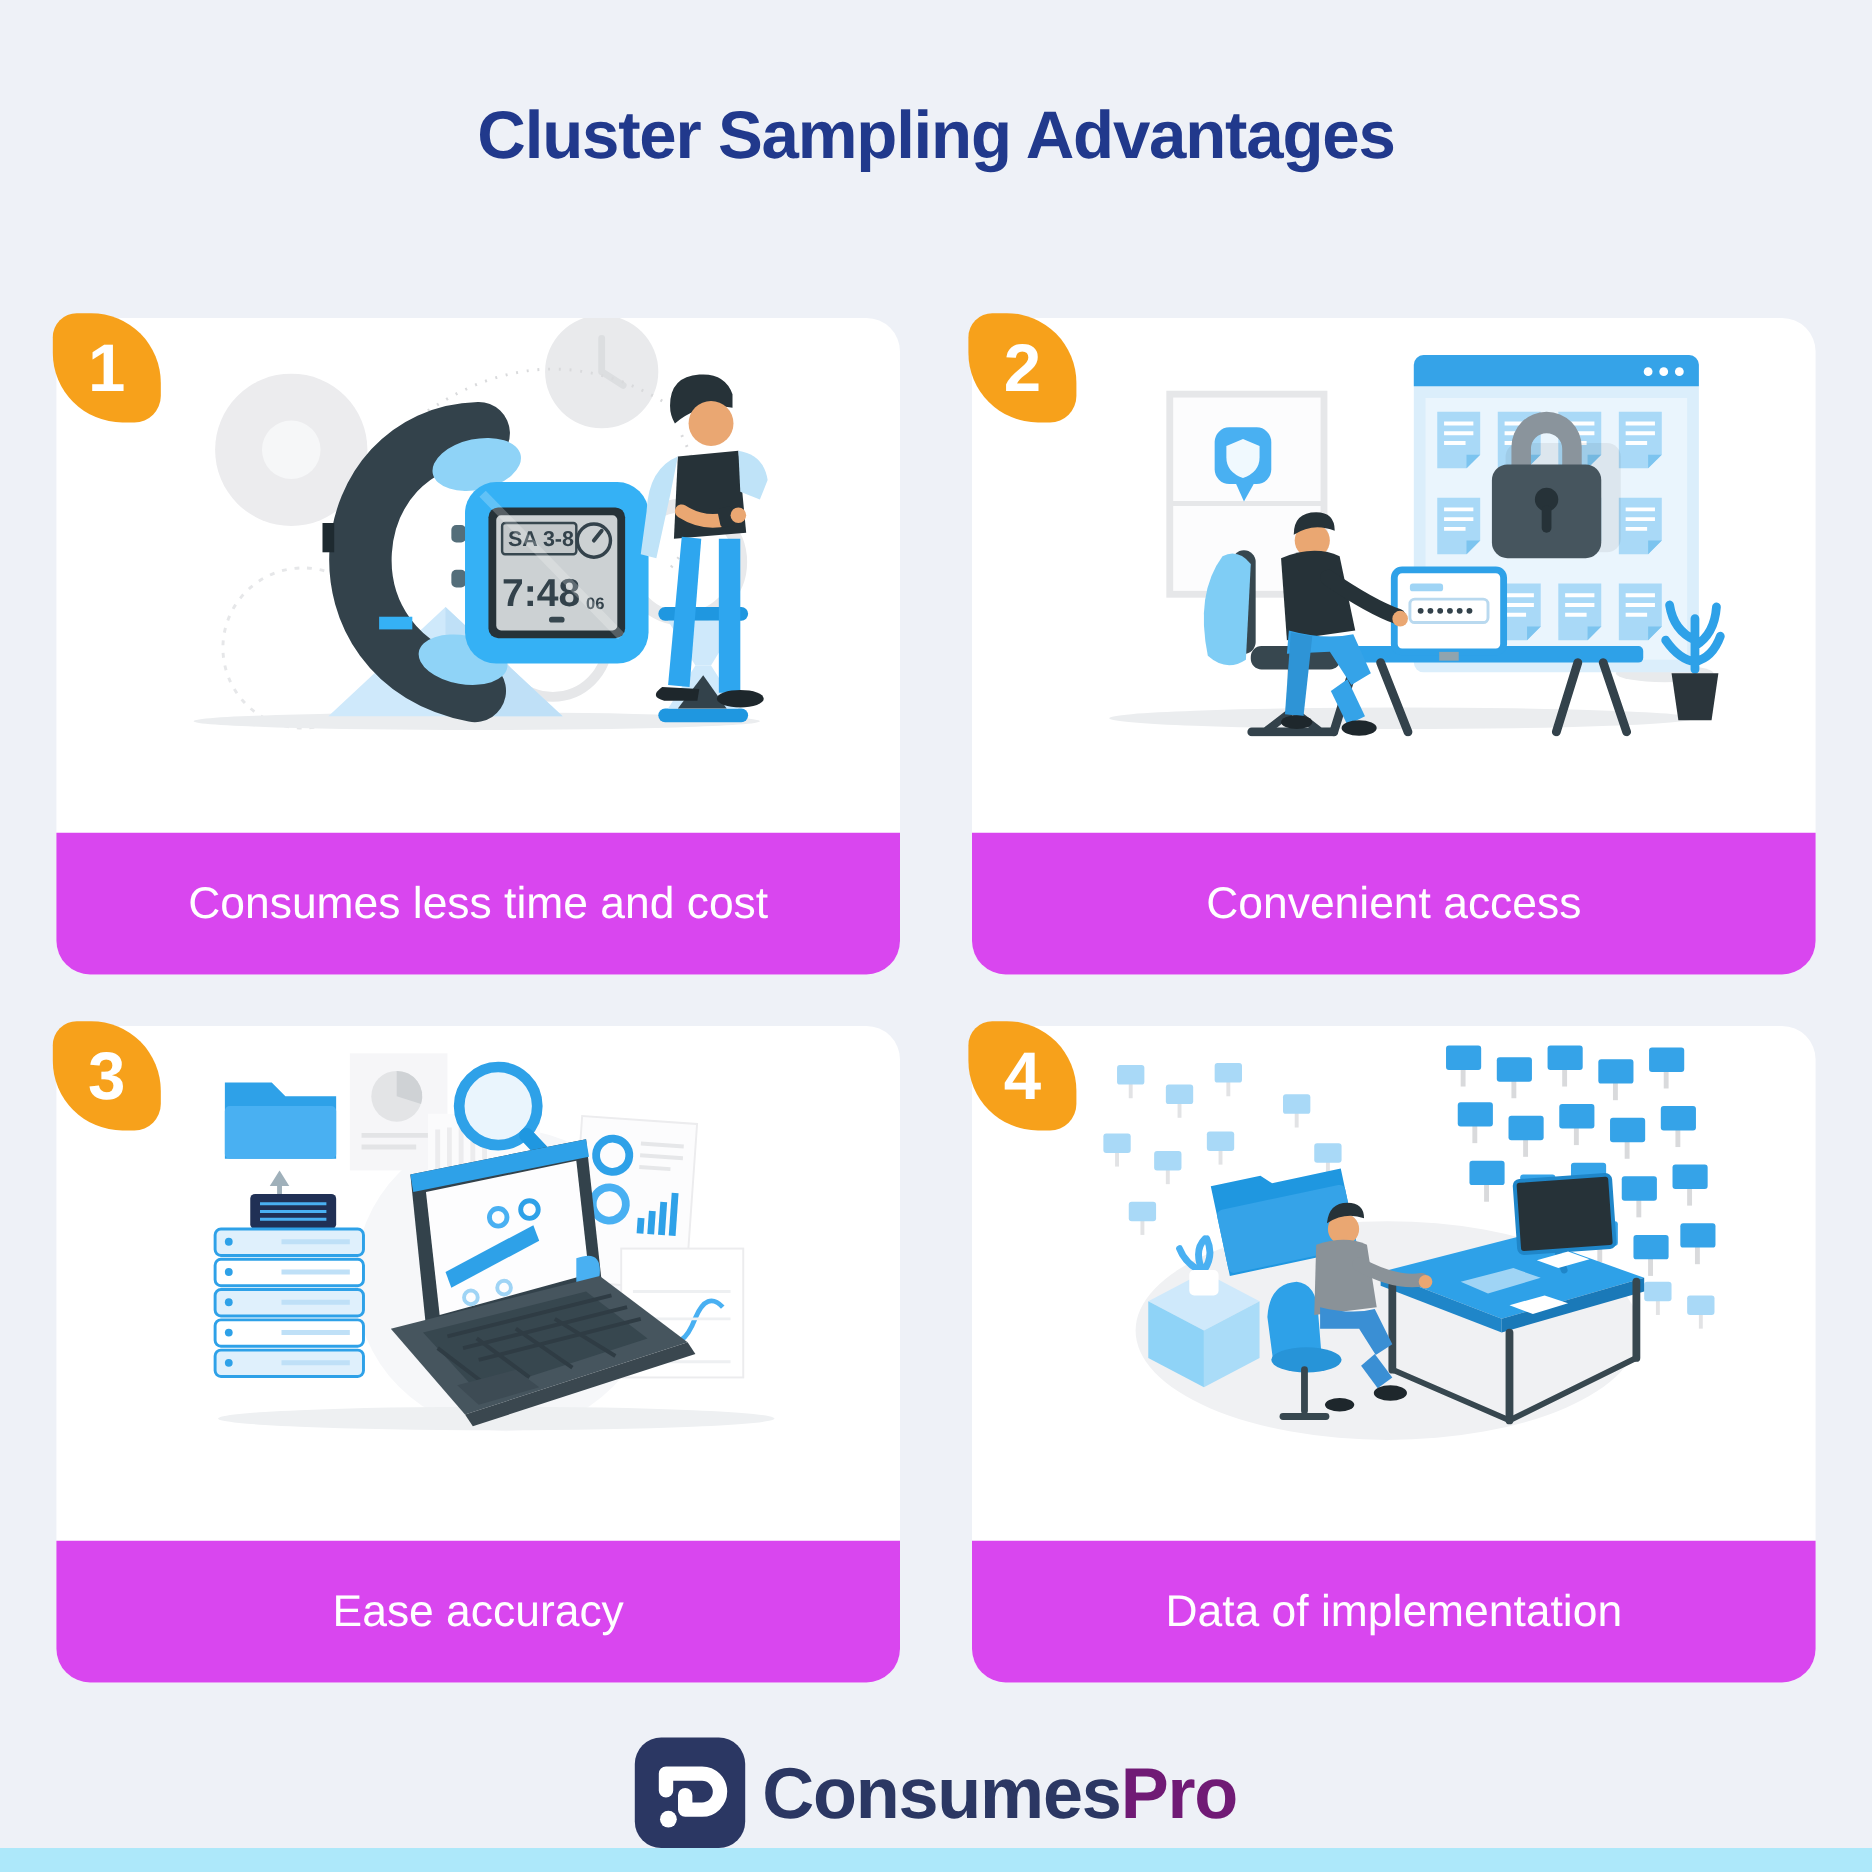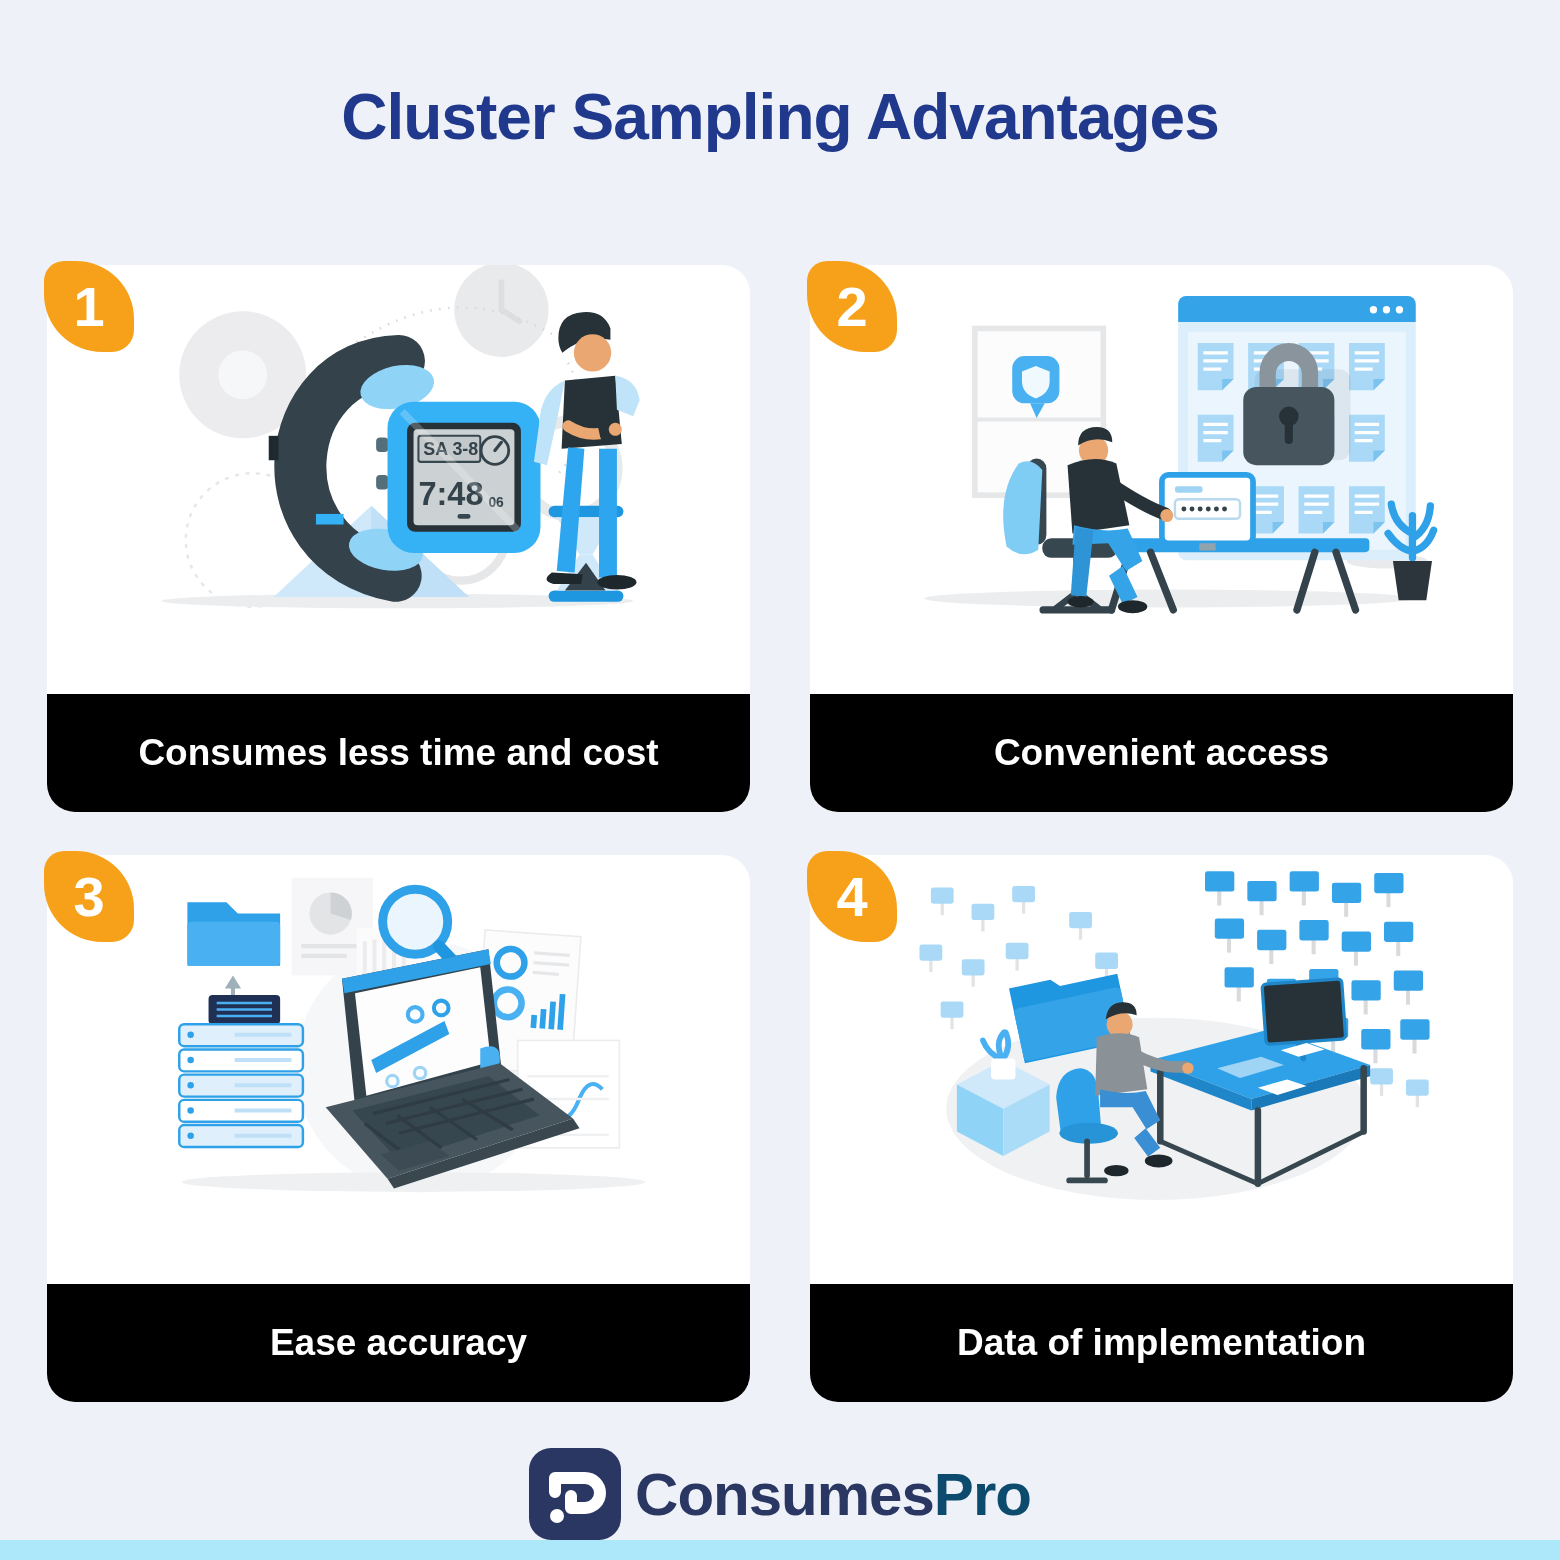--- a/index.html
+++ b/index.html
@@ -3,58 +3,58 @@
 <meta charset="utf-8">
 <style>
   html,body{margin:0;padding:0;}
   body{
     width:1560px;height:1560px;position:relative;overflow:hidden;
     background:#eef1f7;
     font-family:"Liberation Sans", sans-serif;
   }
   .title{
     position:absolute;top:80px;left:0;width:100%;
-    text-align:center;font-size:64px;font-weight:bold;
+    text-align:center;font-size:56px;font-weight:bold;
     color:#21398c;letter-spacing:-1px;
   }
   .card{
     position:absolute;width:703px;height:547px;
     background:#ffffff;border-radius:28px;
   }
   #card1{left:47px;top:265px;}
   #card2{left:810px;top:265px;}
   #card3{left:47px;top:855px;}
   #card4{left:810px;top:855px;}
   .illu{
     position:absolute;top:0;left:0;right:0;height:349px;
     border-radius:28px 28px 0 0;overflow:hidden;
   }
   .illu svg{width:100%;height:100%;display:block;}
   .caption{
     position:absolute;bottom:0;left:0;right:0;height:118px;
-    background:#000000;border-radius:0 0 28px 28px;
+    background:#d946ef;border-radius:0 0 28px 28px;
     display:flex;align-items:center;justify-content:center;
-    color:#ffffff;font-size:37px;font-weight:bold;
+    color:#ffffff;font-size:37px;font-weight:normal;
   }
   .badge{
     position:absolute;top:-4px;left:-3px;width:90px;height:91px;
     background:#f7a11b;border-radius:20px 58px 22px 58px;
     display:flex;align-items:center;justify-content:center;
     color:#ffffff;font-size:56px;font-weight:bold;z-index:3;
   }
   .brand{
     position:absolute;top:1448px;left:0;width:100%;
     display:flex;justify-content:center;align-items:center;gap:14px;
   }
   .brand-icon{
     width:92px;height:92px;background:#2b3763;border-radius:22px;
     display:flex;align-items:center;justify-content:center;flex:0 0 auto;
   }
   .brand-text{font-size:60px;font-weight:600;color:#2b3763;letter-spacing:-1px;}
-  .brand-text .pro{color:#0c4a6e;}
+  .brand-text .pro{color:#701a75;}
   .strip{position:absolute;bottom:0;left:0;width:100%;height:20px;background:#ade8fa;}
 </style>
 </head>
 <body>
 
 <div class="title">Cluster Sampling Advantages</div>
 
 <div class="card" id="card1">
   <div class="badge">
       <span>1</span>

